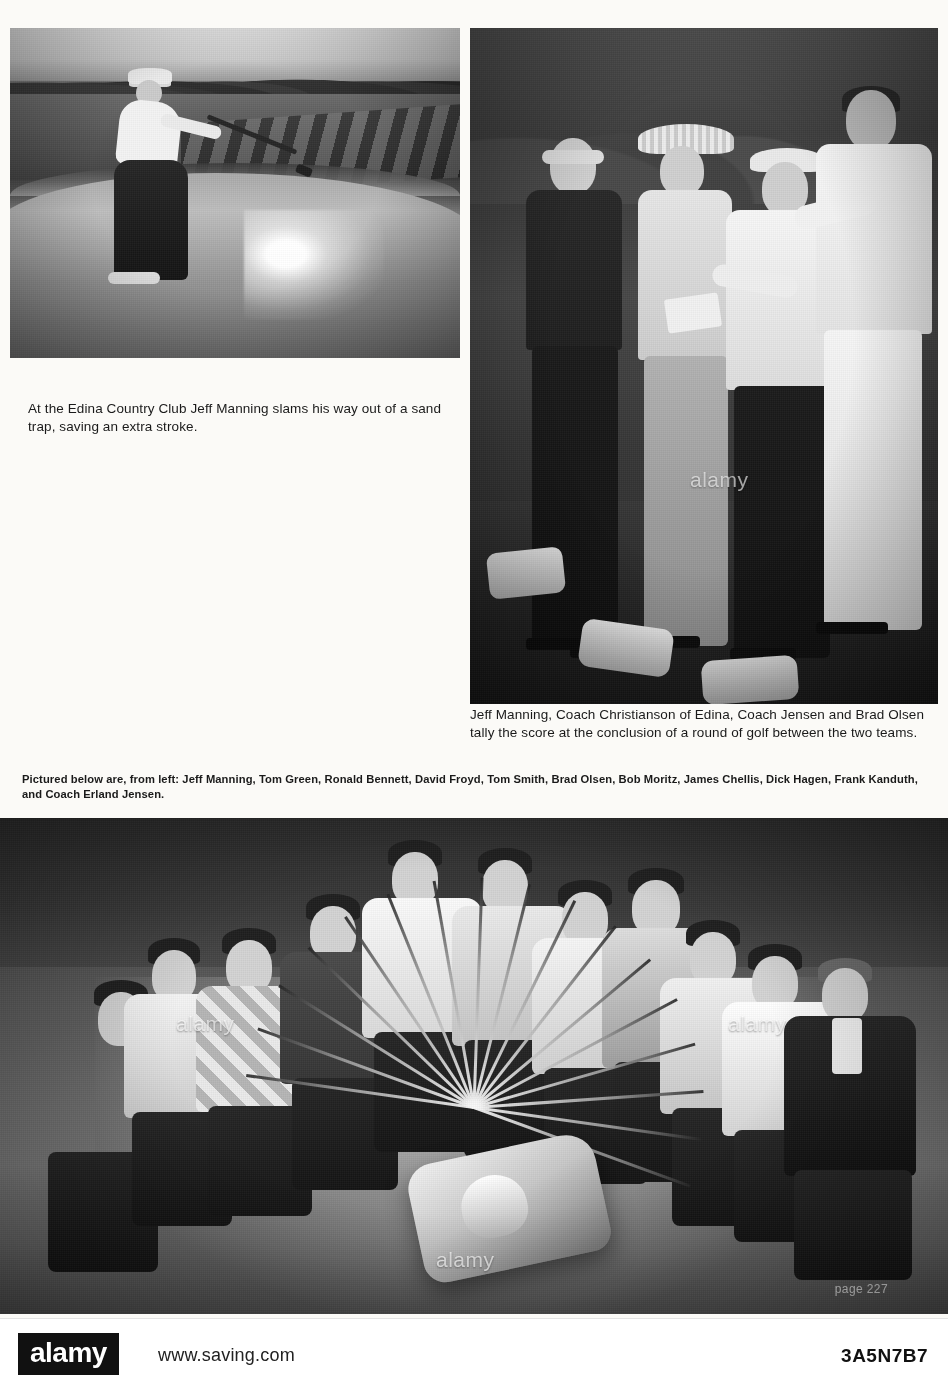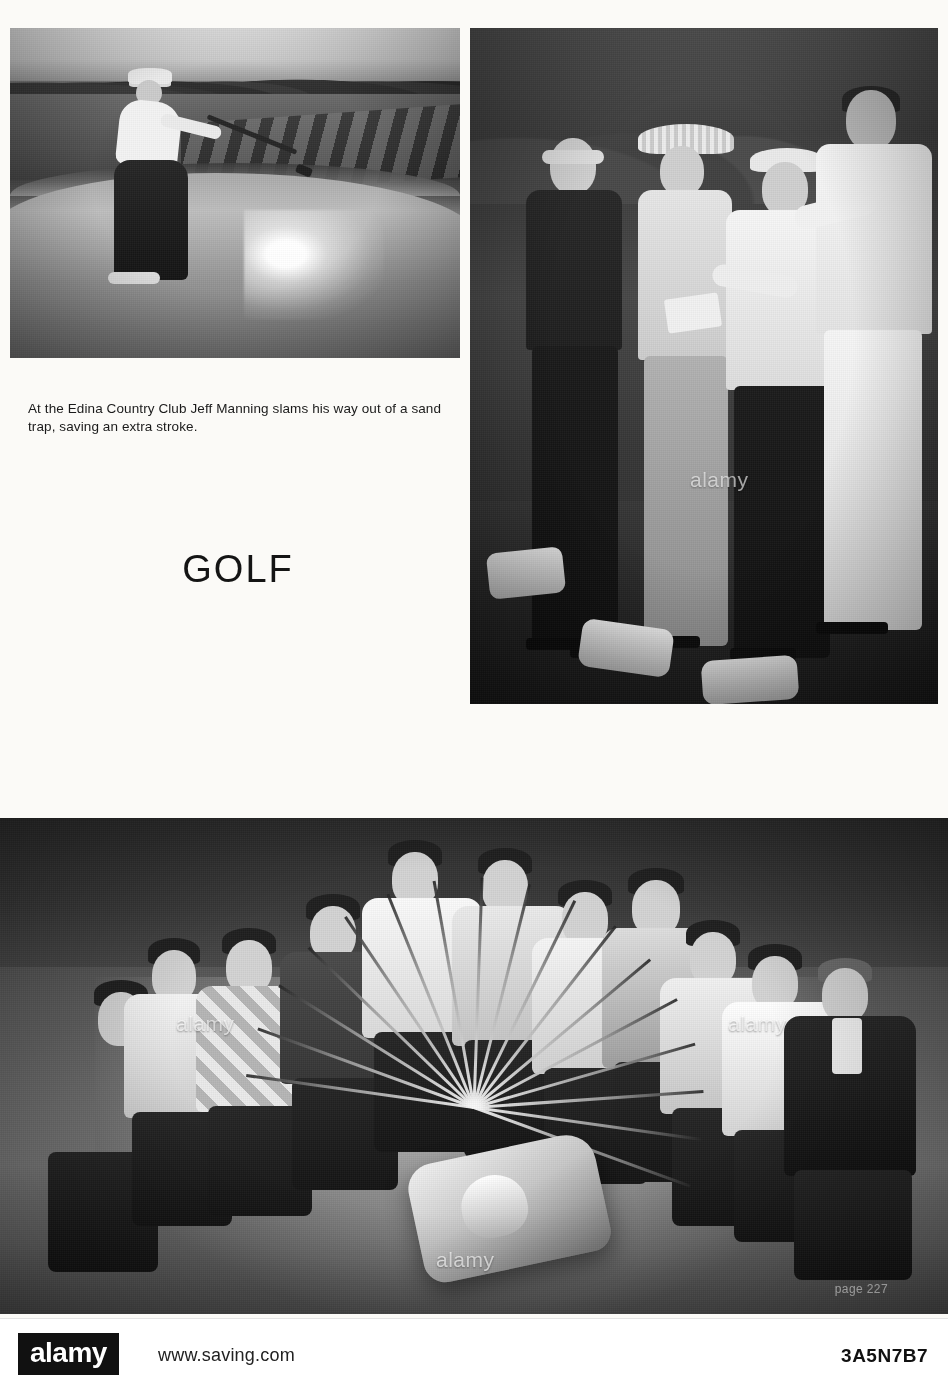--- a/index.html
+++ b/index.html
@@ -337,21 +337,20 @@
       <div class="g-shoe"></div>
       <div class="club"></div>
       <div class="clubhead"></div>
     </div>
     <div class="grain"></div>
     <div class="vig"></div>
   </div>
 
   <div class="caption" id="caption-sandtrap">At the Edina Country Club Jeff Manning slams his way out of a sand trap, saving an extra stroke.</div>
 
-  <div id="golf-title">GOLF</div>
 
   <div class="photo" id="photo-scoring">
     <div class="bg-trees"></div>
     <div class="ground"></div>
 
     <div class="person" id="ps-a">
       <div class="p-head"></div>
       <div class="hatband"></div>
       <div class="collar"></div>
       <div class="p-body"></div>
@@ -388,21 +387,23 @@
 
     <div class="scorecard"></div>
     <div class="bag1"></div>
     <div class="bag2"></div>
     <div class="bag3"></div>
 
     <div class="grain"></div>
     <div class="vig"></div>
   </div>
 
-
+  <div class="caption" id="caption-scoring">Jeff Manning, Coach Christianson of Edina, Coach Jensen and Brad Olsen tally the score at the conclusion of a round of golf between the two teams.</div>
+
+  <div class="caption" id="caption-team">Pictured below are, from left: Jeff Manning, Tom Green, Ronald Bennett, David Froyd, Tom Smith, Brad Olsen, Bob Moritz, James Chellis, Dick Hagen, Frank Kanduth, and Coach Erland Jensen.</div>
 
   <div class="photo" id="photo-team">
     <div class="wall"></div>
     <div class="floorlight"></div>
 
     <div class="tm" style="left:20px; top:162px; width:150px; height:300px;">
       <div class="hr" style="left:74px; top:0; width:54px; height:26px;"></div>
       <div class="hd" style="left:78px; top:12px; width:46px; height:54px;"></div>
       <div class="bd" style="left:18px; top:58px; width:120px; height:120px; background:linear-gradient(180deg,#ecead f 0%, #c9c6b8 100%);"></div>
       <div class="lg" style="left:28px; top:172px; width:110px; height:120px;"></div>

